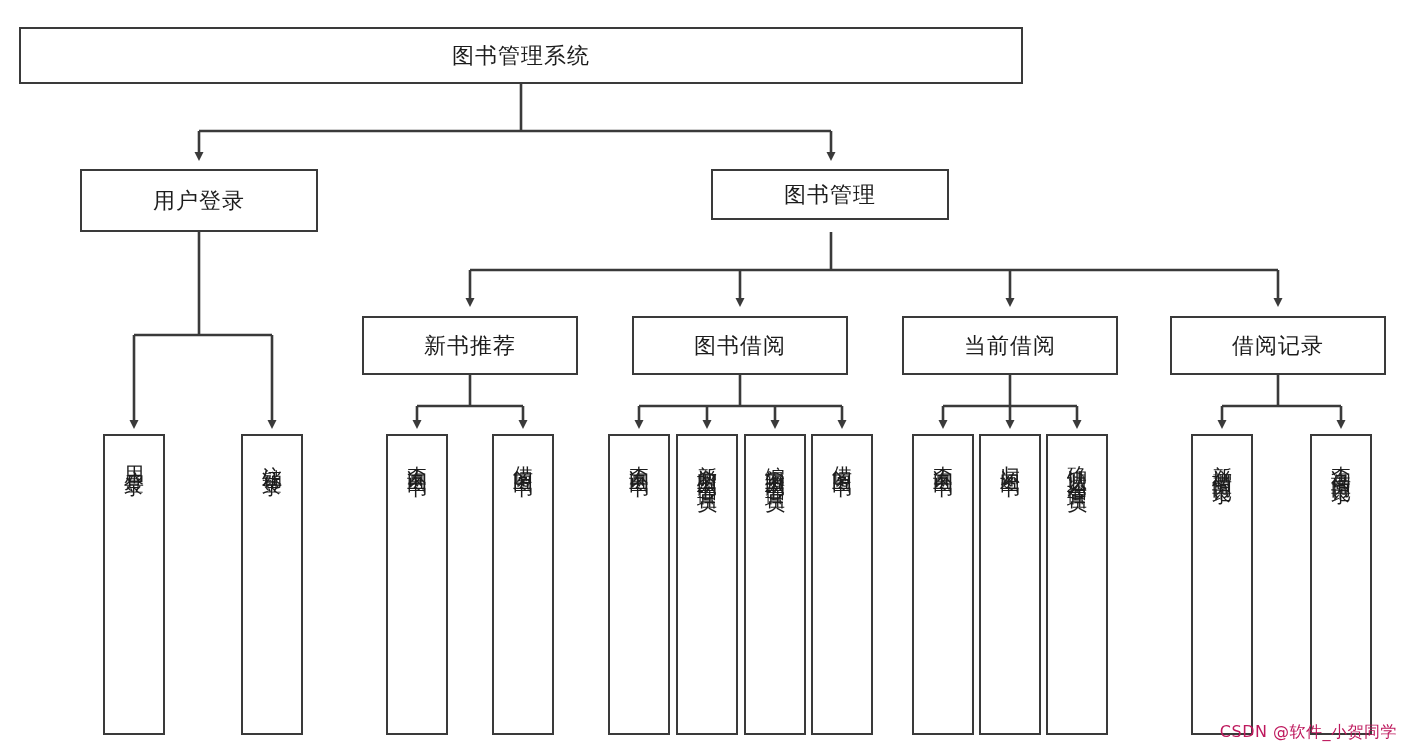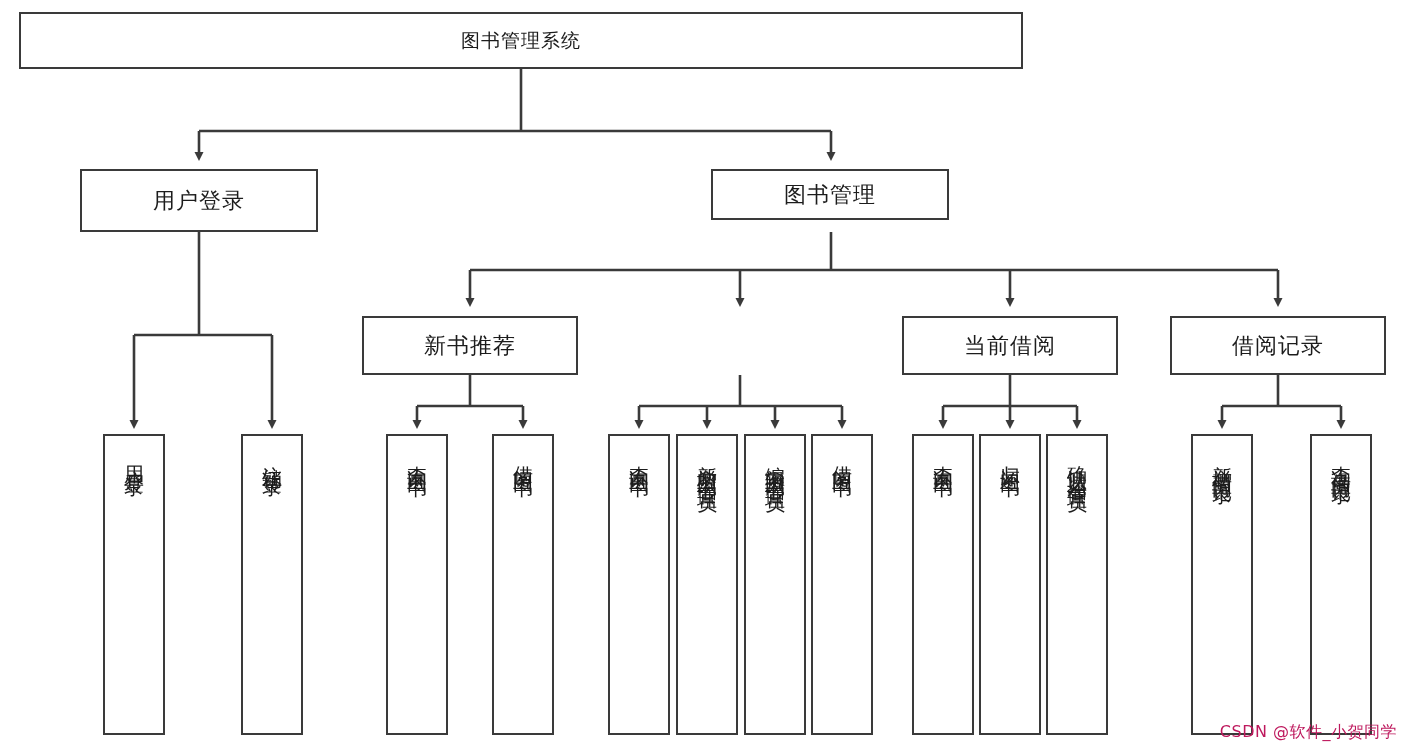--- a/index.html
+++ b/index.html
@@ -17,21 +17,21 @@
     border:2.5px solid #3a3a3a;
     display:flex;
     align-items:center;
     justify-content:center;
     color:#1c1c1c;
   }
   .node.h{ 
     font-size:22px;
     letter-spacing:1px;
   }
-  .node.root{font-size:19px;}
+  .node.root{font-size:22px;margin-top:15px;}
   .node.v{ 
     align-items:flex-start;
     justify-content:center;
     font-size:20px;
     padding-top:14px;
   }
   .vtext{
     writing-mode:vertical-rl;
     text-orientation:upright;
     line-height:1.16;
@@ -104,20 +104,21 @@
       <path d="M1341,406 L1341,421" marker-end="url(#arrow)"></path>
     </g>
   </svg>
 
   <div class="node h root" style="left:19px;top:12px;width:1004px;height:57px;">图书管理系统</div>
 
   <div class="node h" style="left:80px;top:169px;width:238px;height:63px;">用户登录</div>
   <div class="node h" style="left:711px;top:169px;width:238px;height:51px;">图书管理</div>
 
   <div class="node h" style="left:362px;top:316px;width:216px;height:59px;">新书推荐</div>
+  <div class="node h" style="left:632px;top:316px;width:216px;height:59px;">图书借阅</div>
   <div class="node h" style="left:902px;top:316px;width:216px;height:59px;">当前借阅</div>
   <div class="node h" style="left:1170px;top:316px;width:216px;height:59px;">借阅记录</div>
 
   <div class="node v" style="left:103px;top:434px;width:62px;height:301px;">
     <span class="vtext">用户登录</span>
   </div>
   <div class="node v" style="left:241px;top:434px;width:62px;height:301px;">
     <span class="vtext">注销登录</span>
   </div>
 

